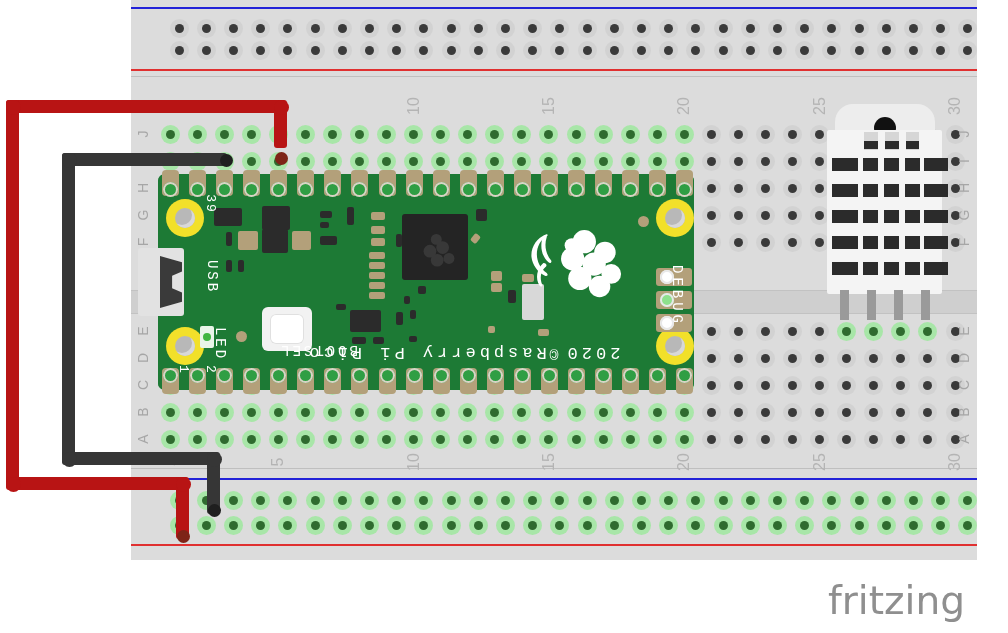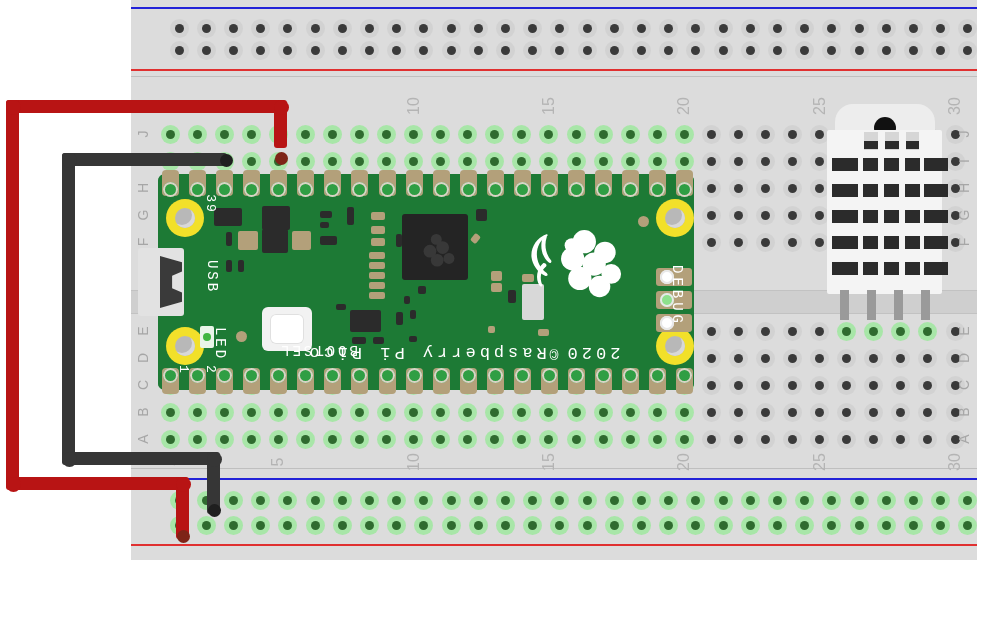--- a/index.html
+++ b/index.html
@@ -1145,14 +1145,19 @@
     <div class="wire black wire-v" style="left:62px;  top:153px; height:306px;"></div>
     <div class="wire black wire-h" style="left:62px;  top:452px; width:152px;"></div>
     <div class="wire black wire-v" style="left:207px; top:452px; height:62px;"></div>
     <div class="wire-cap black" style="left:69px;  top:160px;"></div>
     <div class="wire-cap black" style="left:69px;  top:459px;"></div>
     <div class="wire-cap black" style="left:214px; top:459px;"></div>
     <div class="wire-end black" style="left:214px; top:510px;"></div>
     <div class="wire-end black" style="left:226px; top:160px;"></div>
   </div>
 
+  <div id="fritzing-logo">
+    <svg viewBox="0 0 200 54" width="170" height="46">
+      <text x="0" y="42" font-family="DejaVu Sans, sans-serif" font-size="46" fill="#8f8f8f" letter-spacing="0">fritzing</text>
+    </svg>
+  </div>
 
 </div>
 
 </body></html>

